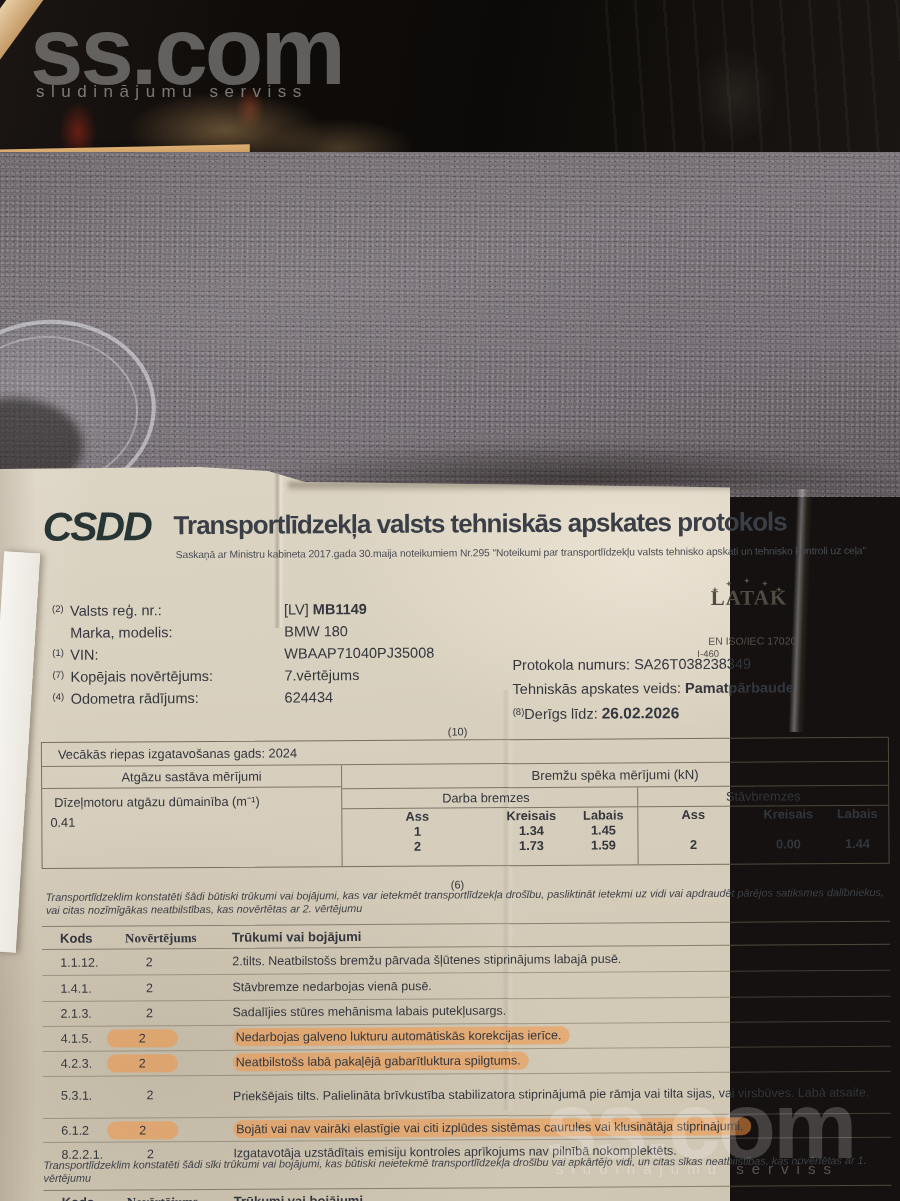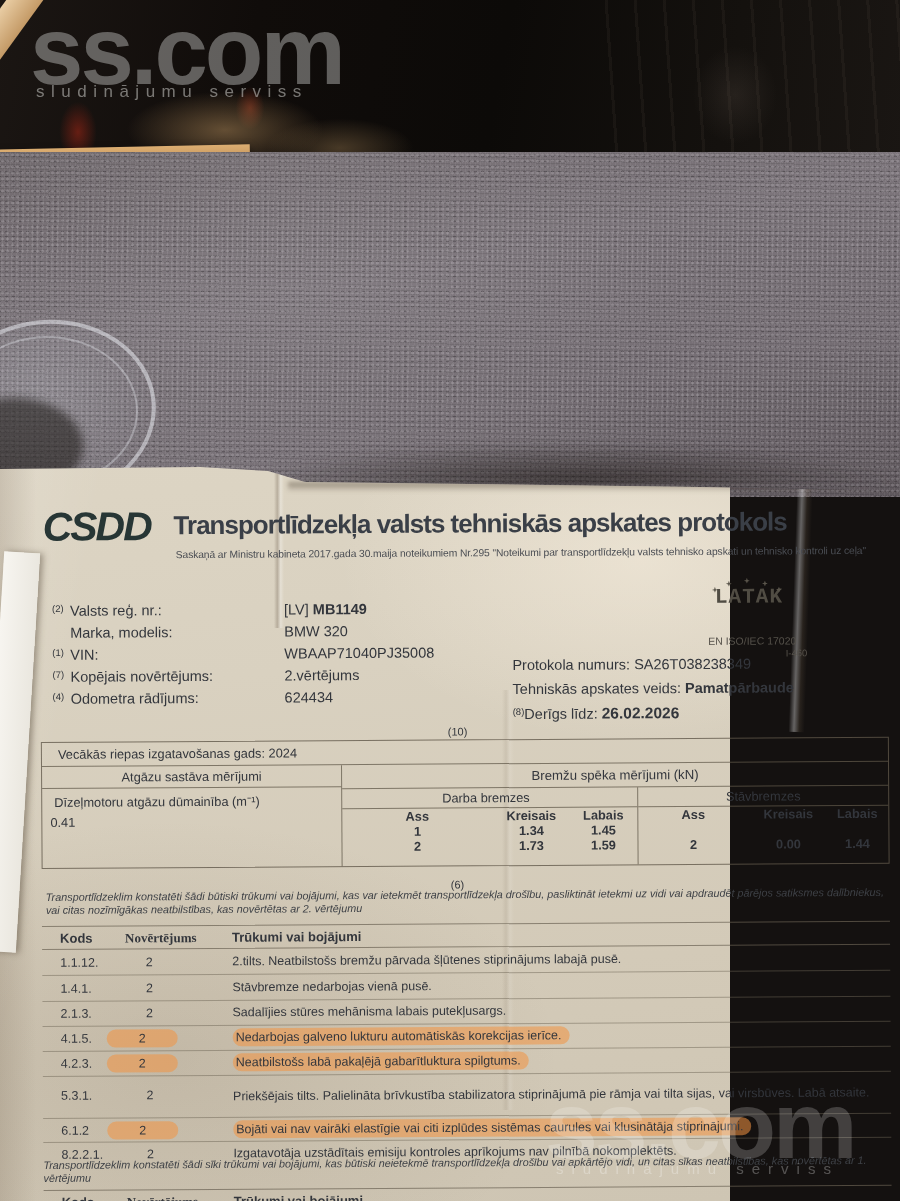--- a/index.html
+++ b/index.html
@@ -78,25 +78,25 @@
   .subtitle{left:176px;top:548px;font-size:10.3px;color:#4a4d53;letter-spacing:-0.1px;}
 
   
   .frow{position:absolute;left:52px;width:460px;height:22px;font-size:14.5px;color:#33363c;}
   .fsup{display:inline-block;width:18px;font-size:9.5px;position:relative;top:-4px;}
   .fvalue{position:absolute;left:232px;top:0;}
   .fbold{font-weight:bold;}
 
   
   .latak{left:694px;top:588px;width:110px;text-align:center;color:#504c43;}
-  .latak-name{font-family:Liberation Mono, monospace;font-size:21px;font-weight:bold;letter-spacing:1px;}
+  .latak-name{font-family:Liberation Serif, serif;font-size:21px;font-weight:bold;letter-spacing:1px;}
   .star{position:absolute;width:6px;height:6px;background:#5a554b;
     clip-path:polygon(50% 0,63% 38%,100% 50%,63% 62%,50% 100%,37% 62%,0 50%,37% 38%);}
   .iso1{left:697px;top:637px;width:110px;text-align:center;font-size:10.5px;color:#55514a;}
-  .iso2{left:697px;top:650px;width:110px;text-align:right;font-size:9.5px;color:#55514a;}
+  .iso2{left:697px;top:650px;width:110px;text-align:left;font-size:9.5px;color:#55514a;}
   .rline{position:absolute;left:512px;font-size:14.5px;color:#33363c;}
   .rbold{font-weight:bold;}
 
   .m10{left:447px;top:726px;font-size:11px;}
 
   
   .mtable{left:40px;top:740px;width:848px;border:1px solid rgba(96,88,74,.8);font-size:12.8px;}
   .bline{border-bottom:1px solid rgba(96,88,74,.75);}
   .rline2{border-right:1px solid rgba(96,88,74,.75);}
   .mt-tires{height:24px;line-height:23px;padding-left:16px;}
@@ -179,29 +179,29 @@
       <div class="abs csdd nw">CSDD</div>
       <div class="abs title nw">Transportlīdzekļa valsts tehniskās apskates protokols</div>
       <div class="abs subtitle nw">Saskaņā ar Ministru kabineta 2017.gada 30.maija noteikumiem Nr.295 "Noteikumi par transportlīdzekļu valsts tehnisko apskati un tehnisko kontroli uz ceļa"</div>
 
       <div class="frow" style="top:601px">
         <span class="fsup">(2)</span><span>Valsts reģ. nr.:</span>
         <span class="fvalue"><span>[LV] </span><span class="fbold">MB1149</span></span>
       </div>
       <div class="frow" style="top:623px">
         <span class="fsup"></span><span>Marka, modelis:</span>
-        <span class="fvalue">BMW 320</span>
+        <span class="fvalue">BMW 180</span>
       </div>
       <div class="frow" style="top:645px">
         <span class="fsup">(1)</span><span>VIN:</span>
         <span class="fvalue">WBAAP71040PJ35008</span>
       </div>
       <div class="frow" style="top:667px">
         <span class="fsup">(7)</span><span>Kopējais novērtējums:</span>
-        <span class="fvalue">2.vērtējums</span>
+        <span class="fvalue">7.vērtējums</span>
       </div>
       <div class="frow" style="top:689px">
         <span class="fsup">(4)</span><span>Odometra rādījums:</span>
         <span class="fvalue">624434</span>
       </div>
 
       <div class="abs latak">
         <span class="star" style="left:50px;top:-8px"></span>
         <span class="star" style="left:32px;top:-5px"></span>
         <span class="star" style="left:68px;top:-5px"></span>

